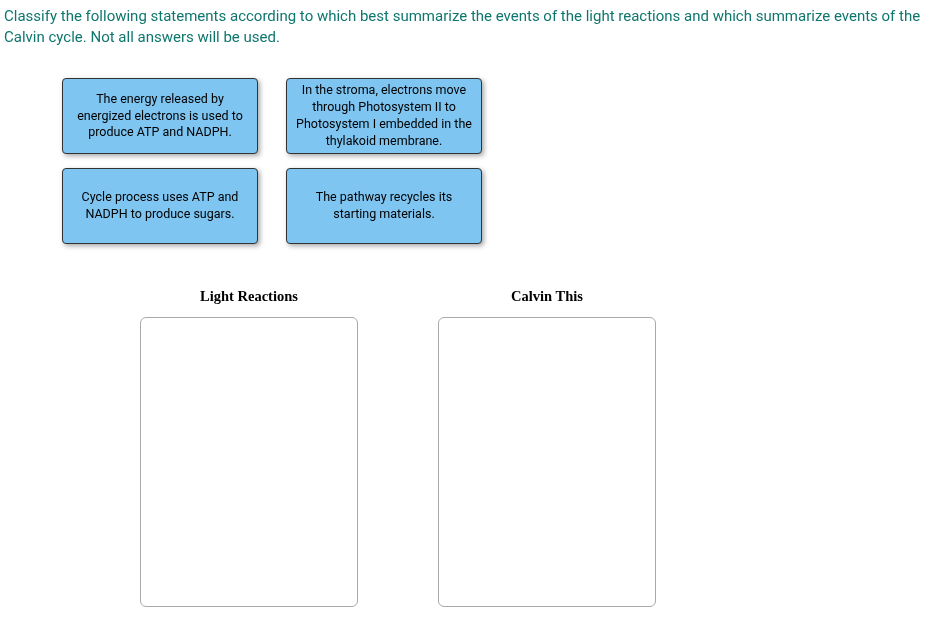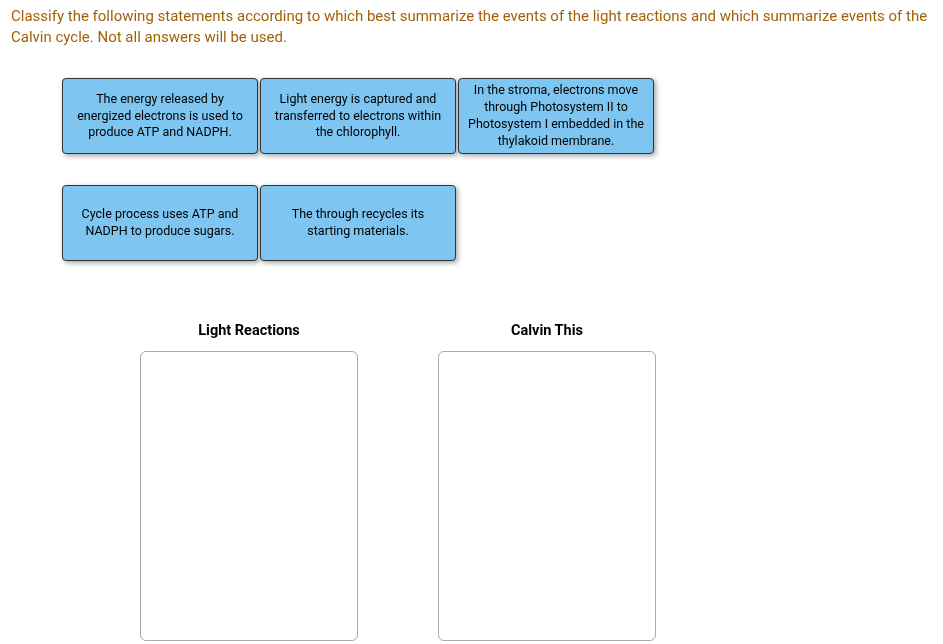--- a/index.html
+++ b/index.html
@@ -8,31 +8,31 @@
       padding: 0;
     }
     body {
       font-family: -apple-system, BlinkMacSystemFont, "Segoe UI", Roboto, Arial, sans-serif;
       background: #ffffff;
       padding: 0;
       width: 943px;
     }
     .prompt {
       font-size: 15px;
-      color: #a16207;
+      color: #0f766e;
       line-height: 1.4;
-      padding: 6px 8px 20px 11px;
+      padding: 6px 8px 20px 4px;
     }
     .cards-area {
       padding: 10px 14px 0 14px;
     }
     .card-row {
       display: flex;
-      gap: 2px;
-      margin-bottom: 31px;
+      gap: 28px;
+      margin-bottom: 14px;
       padding-left: 48px;
     }
     .card {
       width: 196px;
       height: 76px;
       background: #7fc5f1;
       border: 1px solid #333;
       border-radius: 4px;
       display: flex;
       align-items: center;
@@ -48,20 +48,21 @@
     }
     .drop-area {
       display: flex;
       gap: 80px;
       padding: 30px 0 0 140px;
     }
     .drop-col {
       display: flex;
       flex-direction: column;
       align-items: center;
+      font-family: Liberation Serif, serif;
     }
     .drop-title {
       font-weight: bold;
       font-size: 14.5px;
       color: #000;
       margin-bottom: 12px;
     }
     .drop-box {
       width: 218px;
       height: 290px;
@@ -71,26 +72,25 @@
     }
   </style>
 </head>
 <body>
 
 <div class="prompt">Classify the following statements according to which best summarize the events of the light reactions and which summarize events of the Calvin cycle. Not all answers will be used.</div>
 
 <div class="cards-area">
   <div class="card-row">
     <div class="card">The energy released by energized electrons is used to produce ATP and NADPH.</div>
-    <div class="card">Light energy is captured and transferred to electrons within the chlorophyll.</div>
     <div class="card">In the stroma, electrons move through Photosystem II to Photosystem I embedded in the thylakoid membrane.</div>
   </div>
   <div class="card-row">
     <div class="card">Cycle process uses ATP and NADPH to produce sugars.</div>
-    <div class="card">The through recycles its starting materials.</div>
+    <div class="card">The pathway recycles its starting materials.</div>
   </div>
 </div>
 
 <div class="drop-area">
   <div class="drop-col">
     <div class="drop-title">Light Reactions</div>
     <div class="drop-box"></div>
   </div>
   <div class="drop-col">
     <div class="drop-title">Calvin This</div>

